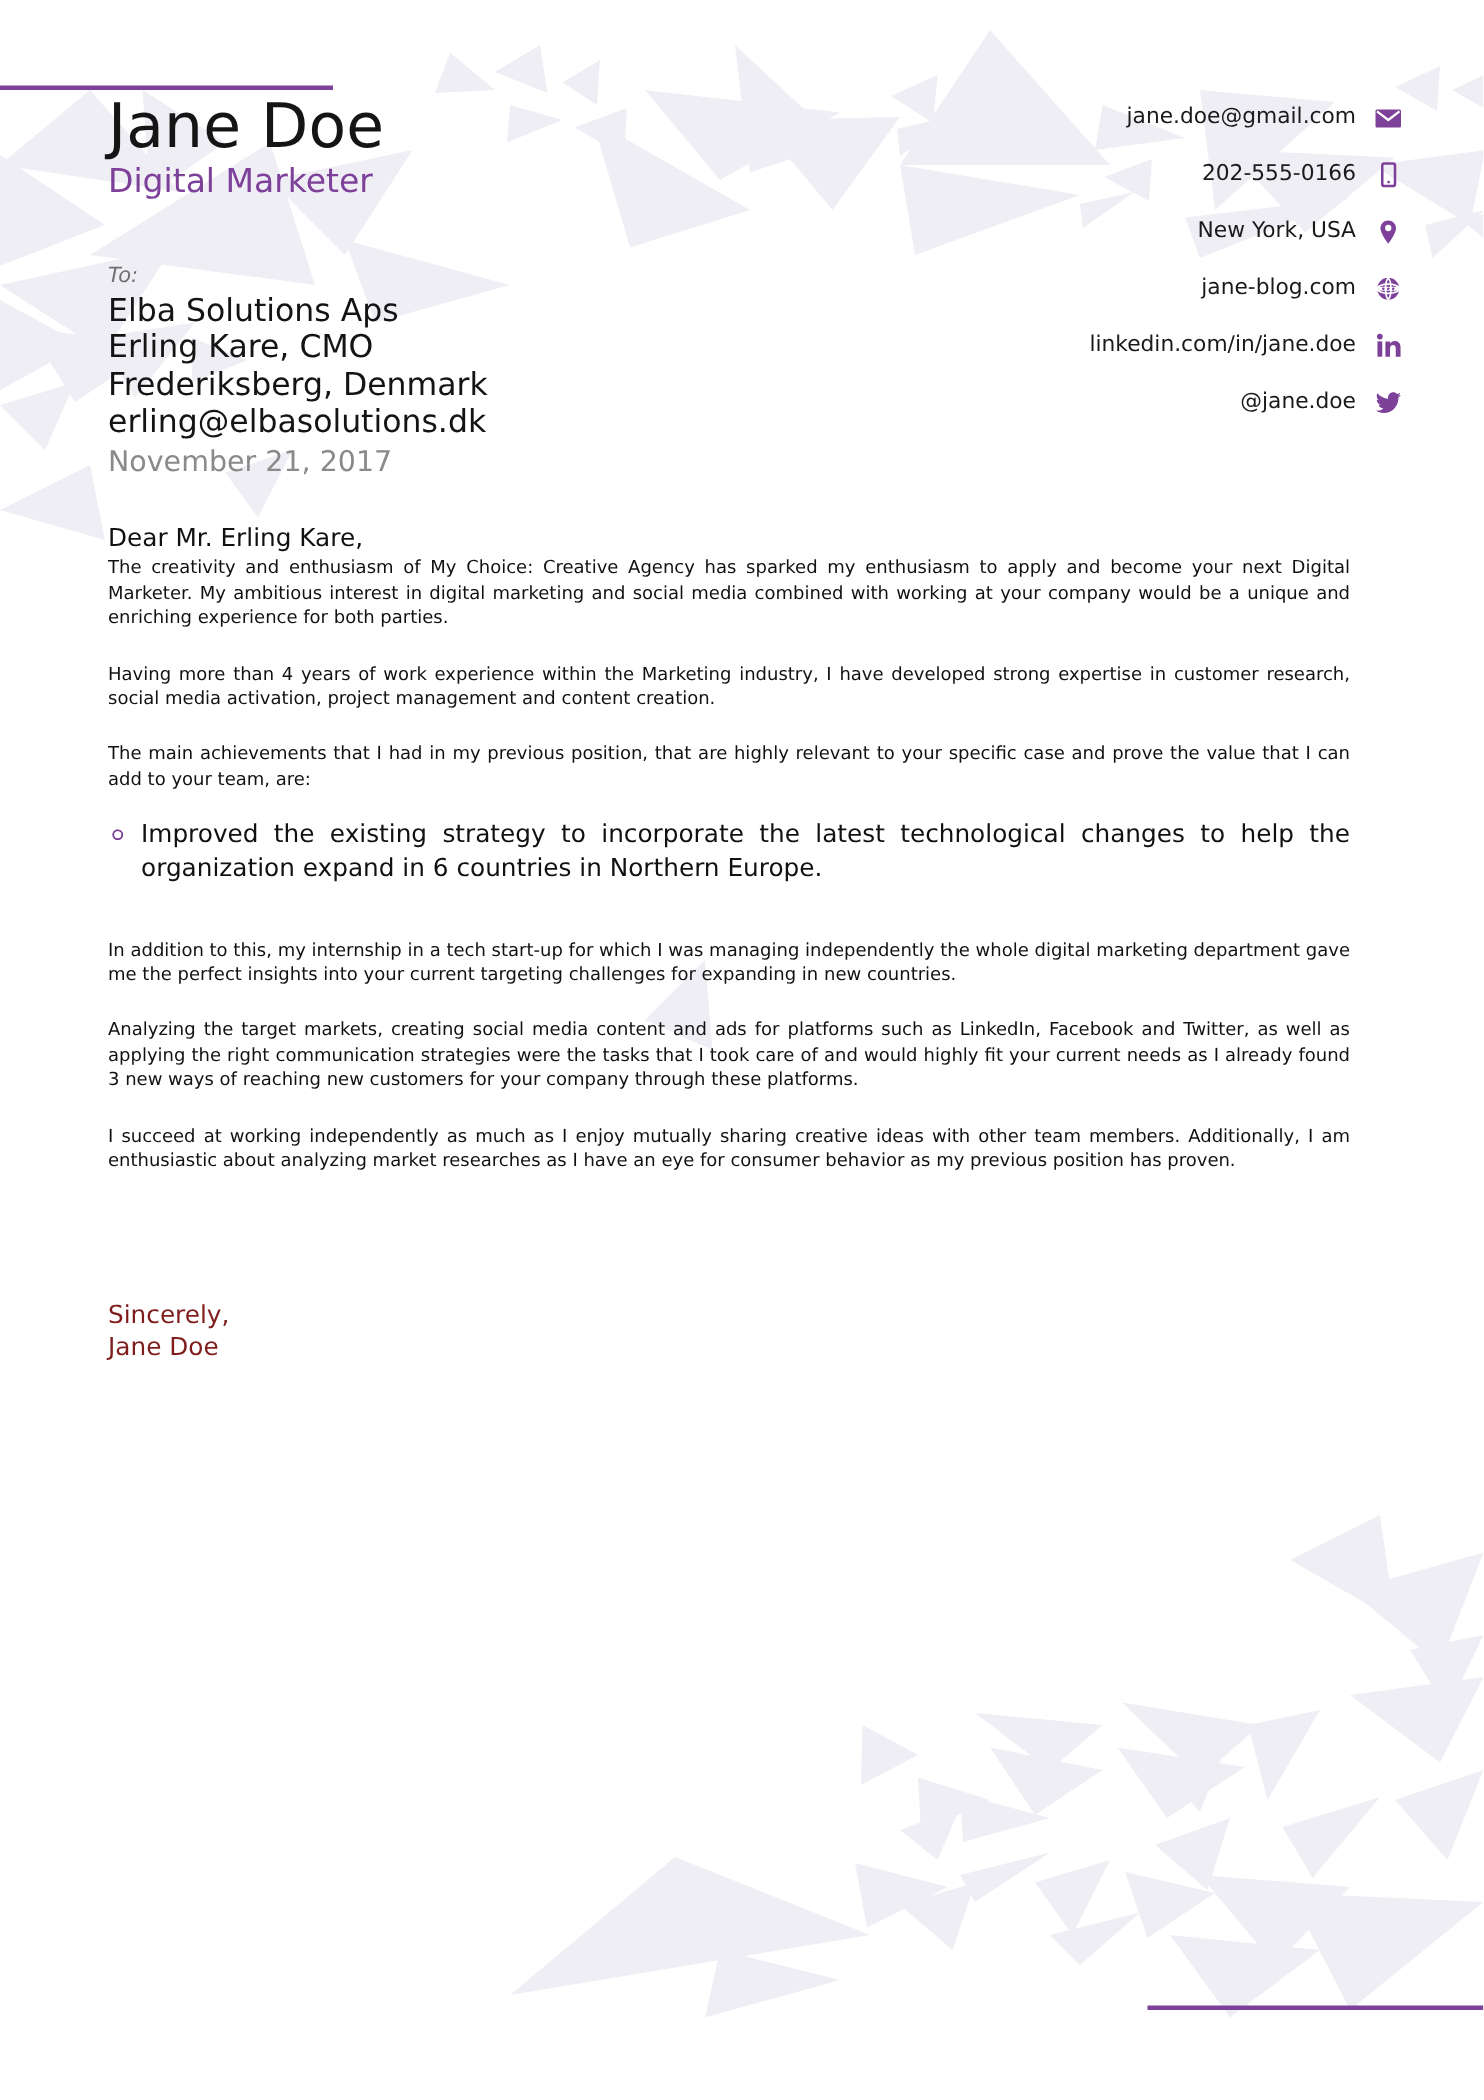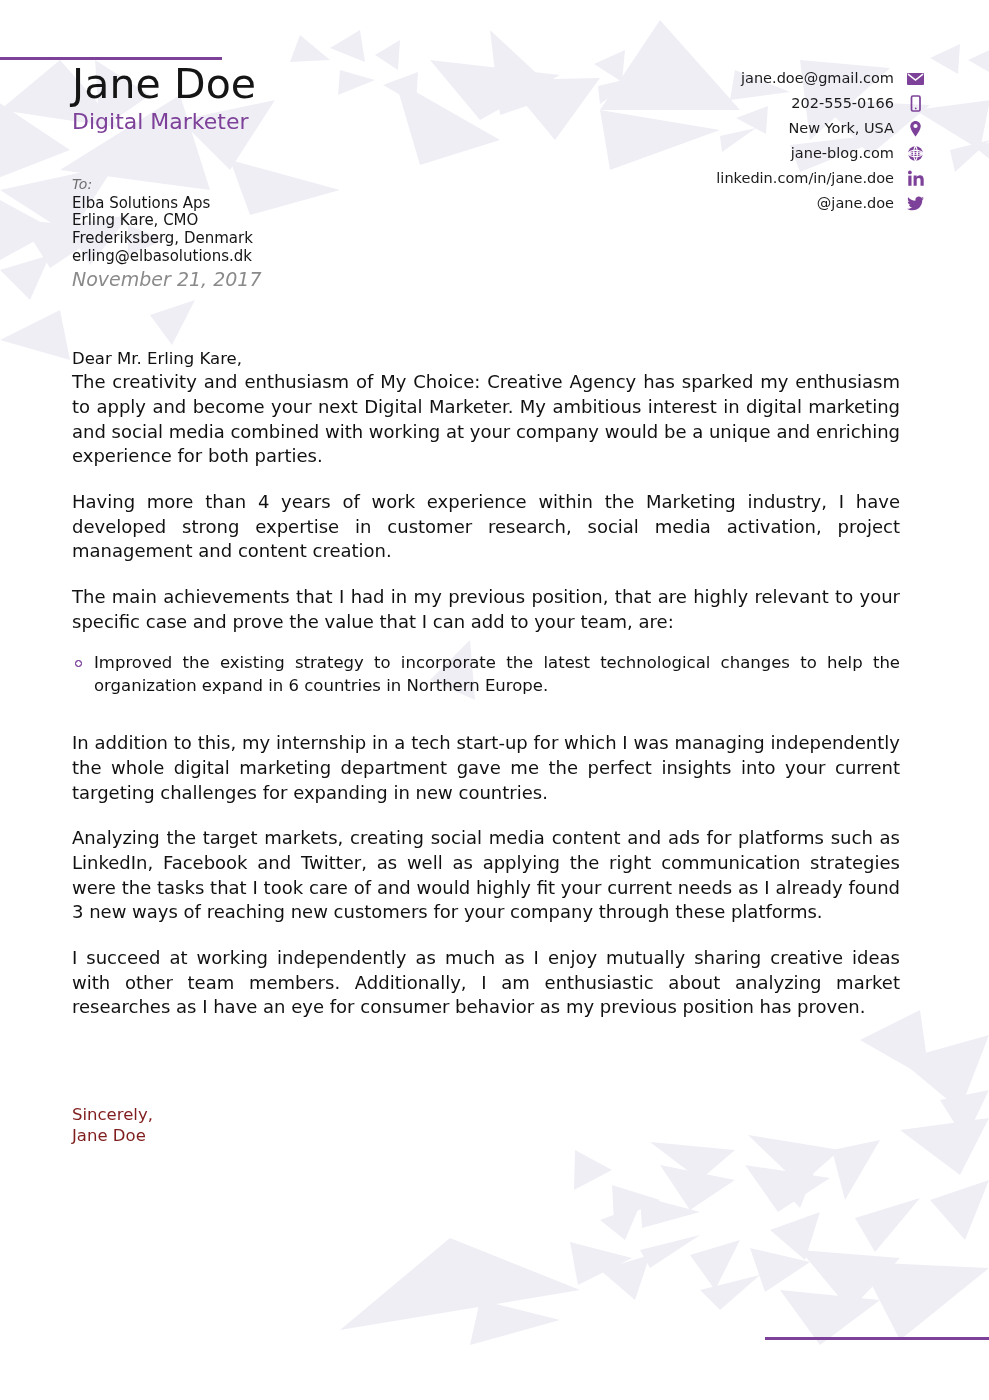--- a/index.html
+++ b/index.html
@@ -74,26 +74,26 @@
     font-weight: 400;
     color: #7D4199;
     line-height: 1.2;
     margin-top: 3px;
     white-space: nowrap;
   }
 
   
   .contact-list {
     position: absolute;
-    right: 64px;
+    right: 54px;
     top: 68px;
     display: flex;
     flex-direction: column;
     align-items: flex-end;
-    gap: 5px;
+    gap: 18px;
   }
   .contact-row {
     display: flex;
     align-items: center;
     justify-content: flex-end;
     gap: 12px;
     height: 20px;
   }
   .contact-text {
     font-size: 14.5px;
@@ -119,49 +119,48 @@
     z-index: 3;
   }
   .to-label {
     font-size: 14px;
     font-style: italic;
     color: #6f6f6f;
     line-height: 1.25;
     margin-bottom: 1px;
   }
   .recipient-line {
-    font-size: 15px;
+    font-size: 21px;
     color: #141414;
     line-height: 1.18;
     white-space: nowrap;
   }
   .date-line {
     font-size: 19px;
-    font-style: italic;
     color: #8a8a8a;
     line-height: 1.3;
     margin-top: 2px;
     white-space: nowrap;
   }
 
   
   .body-wrap {
     position: absolute;
     left: 72px;
     top: 348px;
     width: 828px;
     z-index: 3;
   }
   .salutation {
     font-size: 16.5px;
     color: #111;
     line-height: 1.35;
   }
   .para {
-    font-size: 18px;
+    font-size: 12px;
     color: #111;
     line-height: 1.37;
     text-align: justify;
     margin: 0 0 21px 0;
   }
   .para.last-before-list { margin-bottom: 18px; }
 
   ul.achievements {
     list-style: none;
     margin: 0 0 4px 0;

